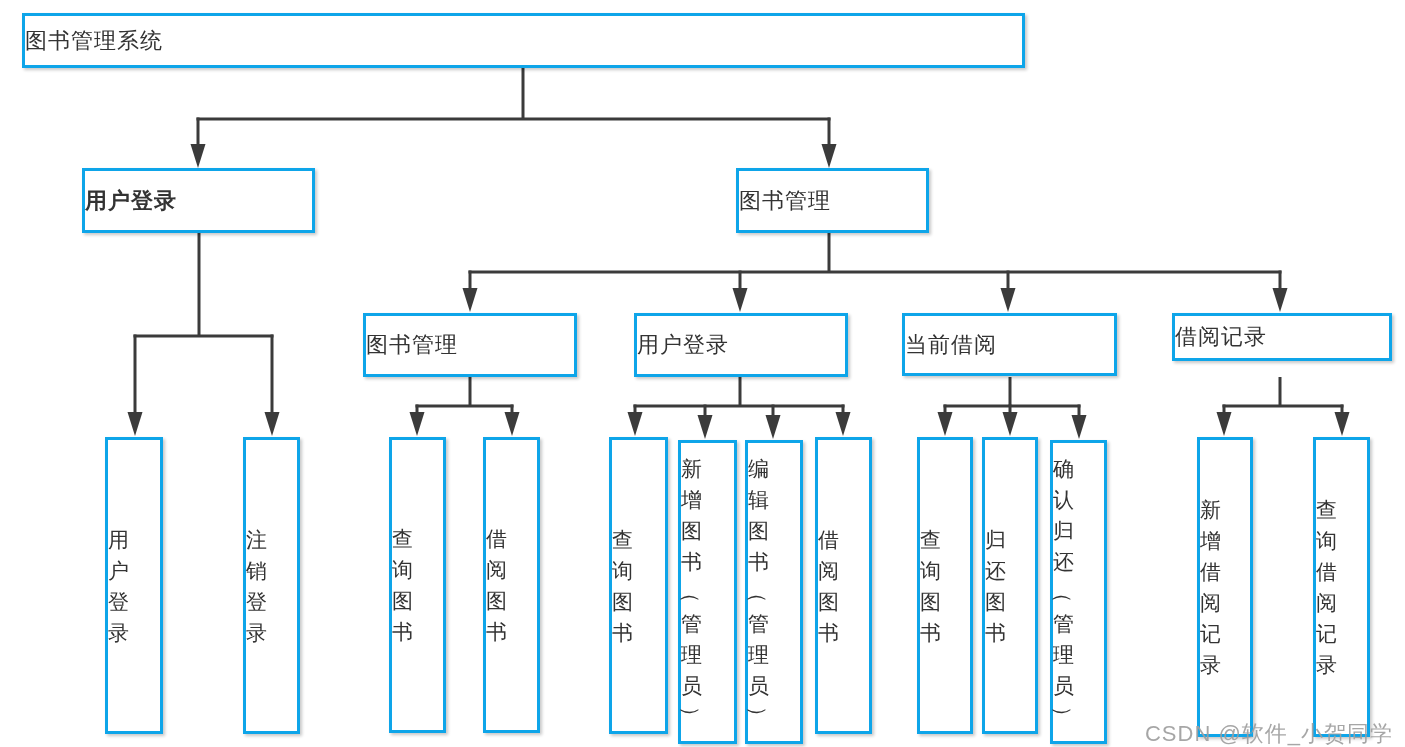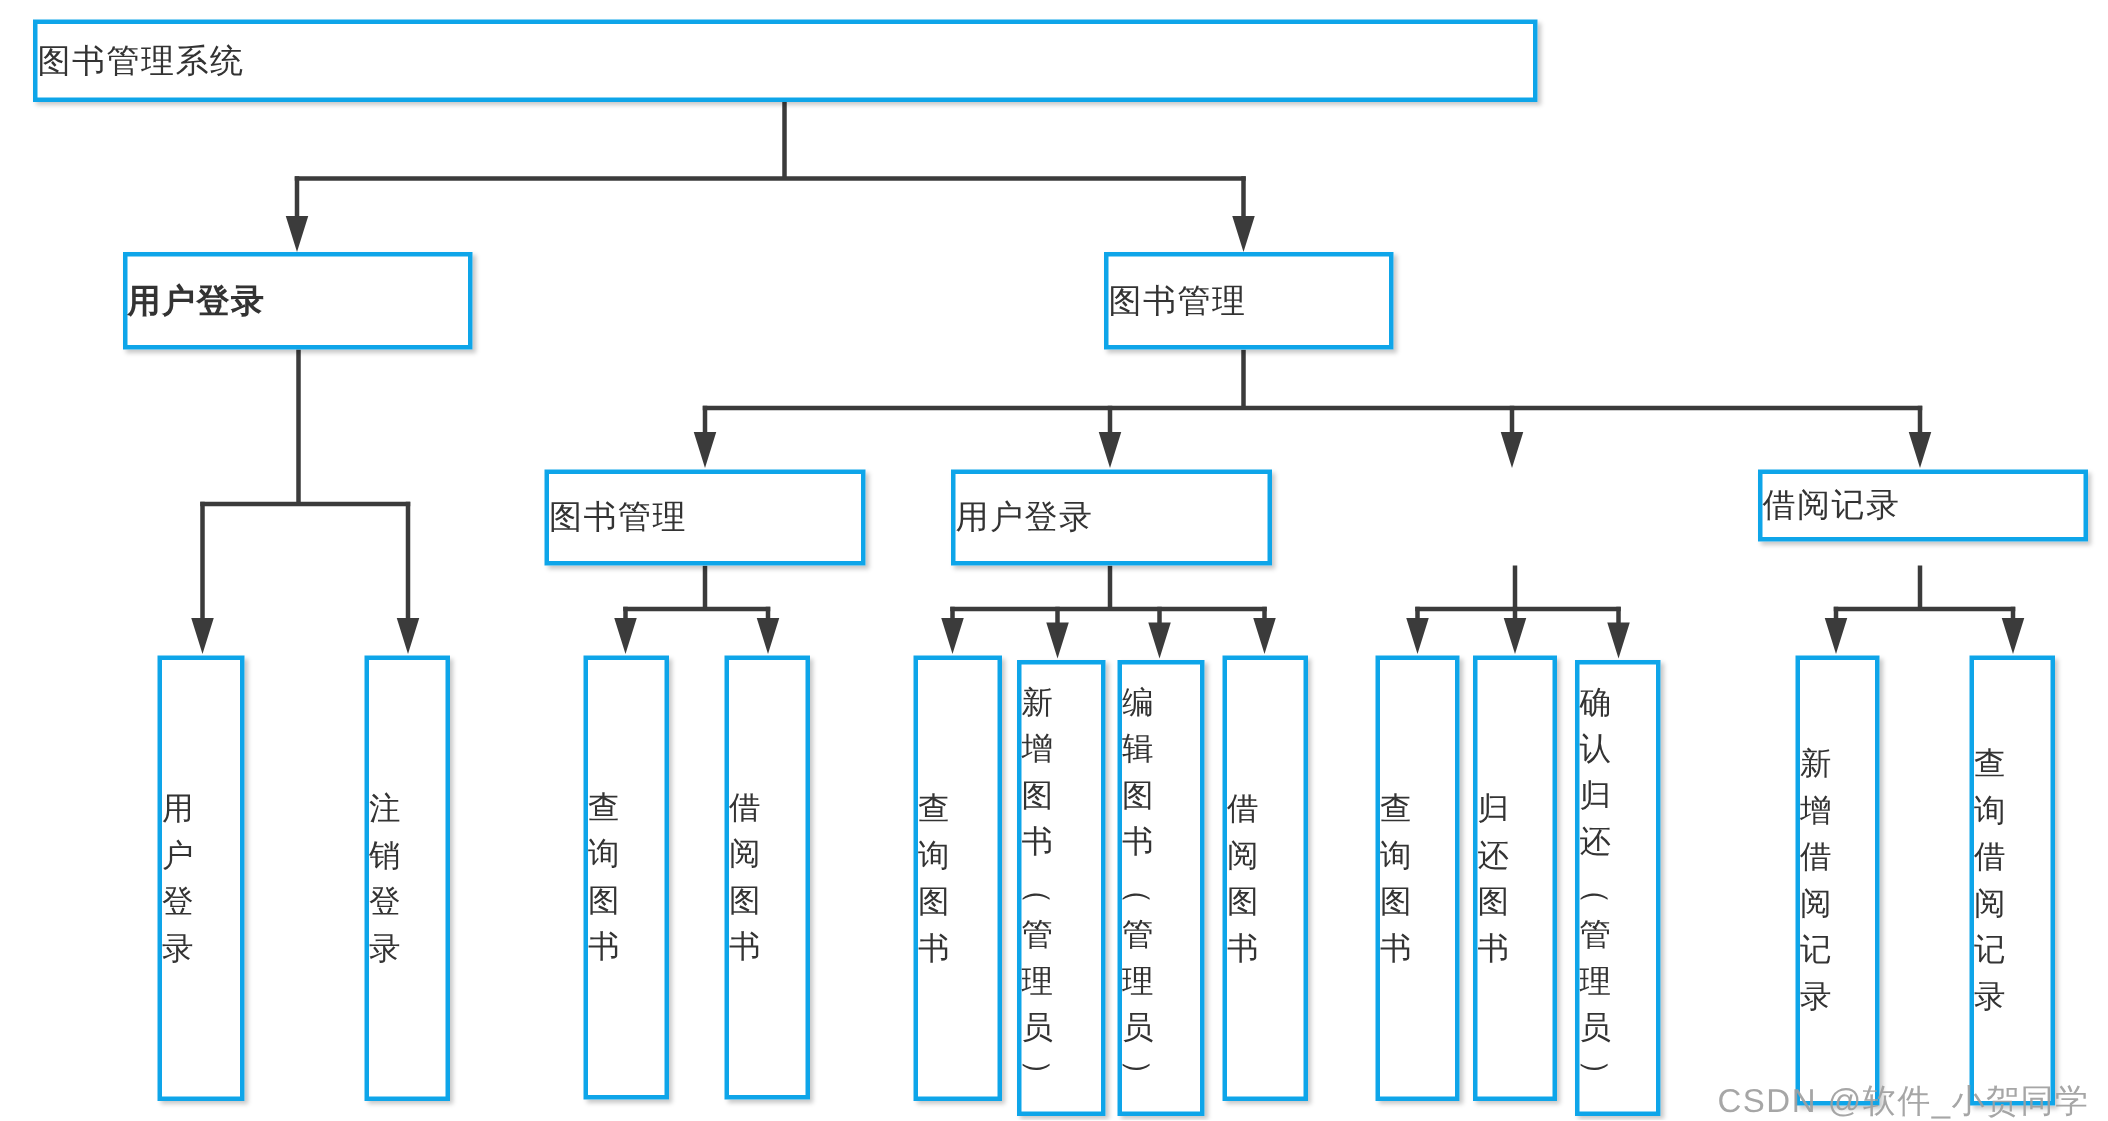--- a/index.html
+++ b/index.html
@@ -132,20 +132,23 @@
   <div class="box hbox" style="left:712px; top:168px; width:193px; height:65px;margin-left:24px;">
     <span>图书管理</span>
   </div>
 
   <div class="box hbox" style="left:363px; top:313px; width:214px; height:64px;">
     <span>图书管理</span>
   </div>
   <div class="box hbox" style="left:634px; top:313px; width:214px; height:64px;">
     <span>用户登录</span>
   </div>
+  <div class="box hbox" style="left:902px; top:313px; width:215px; height:63px;">
+    <span>当前借阅</span>
+  </div>
   <div class="box hbox" style="left:1172px; top:313px; width:220px; height:48px;">
     <span>借阅记录</span>
   </div>
 
   <div class="box" style="left:105px; top:437px; width:58px; height:297px;">
     <span class="vtext">
         <span class="vchar">用</span>
         <span class="vchar">户</span>
         <span class="vchar">登</span>
         <span class="vchar">录</span>

